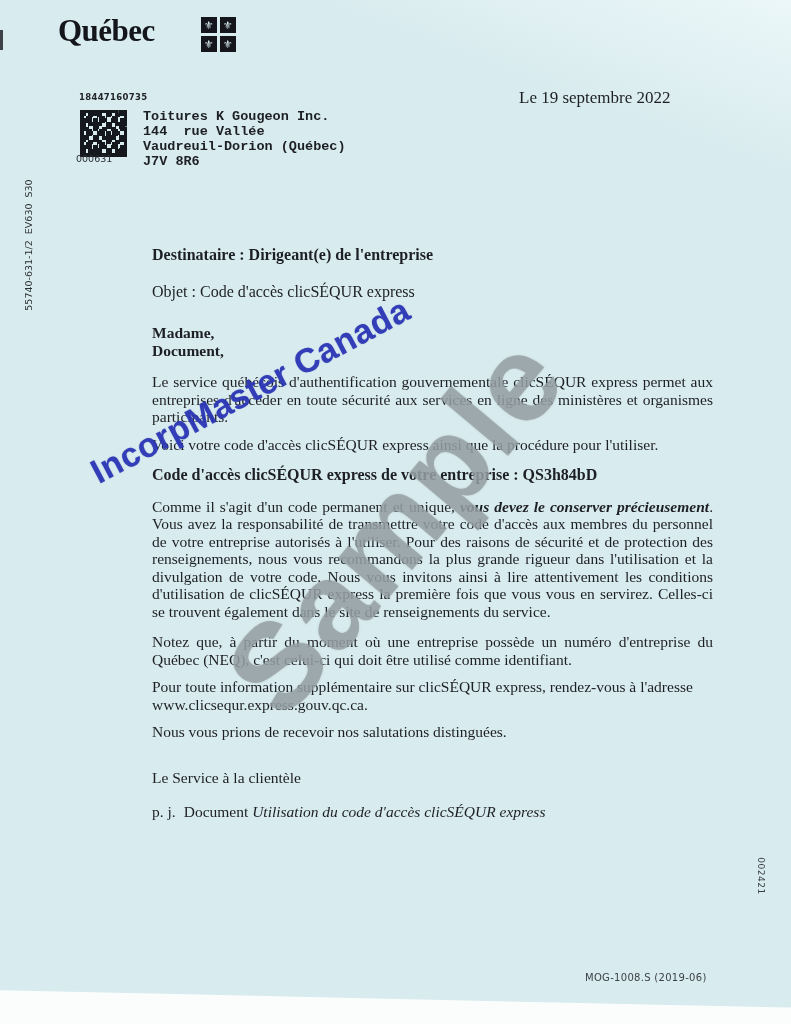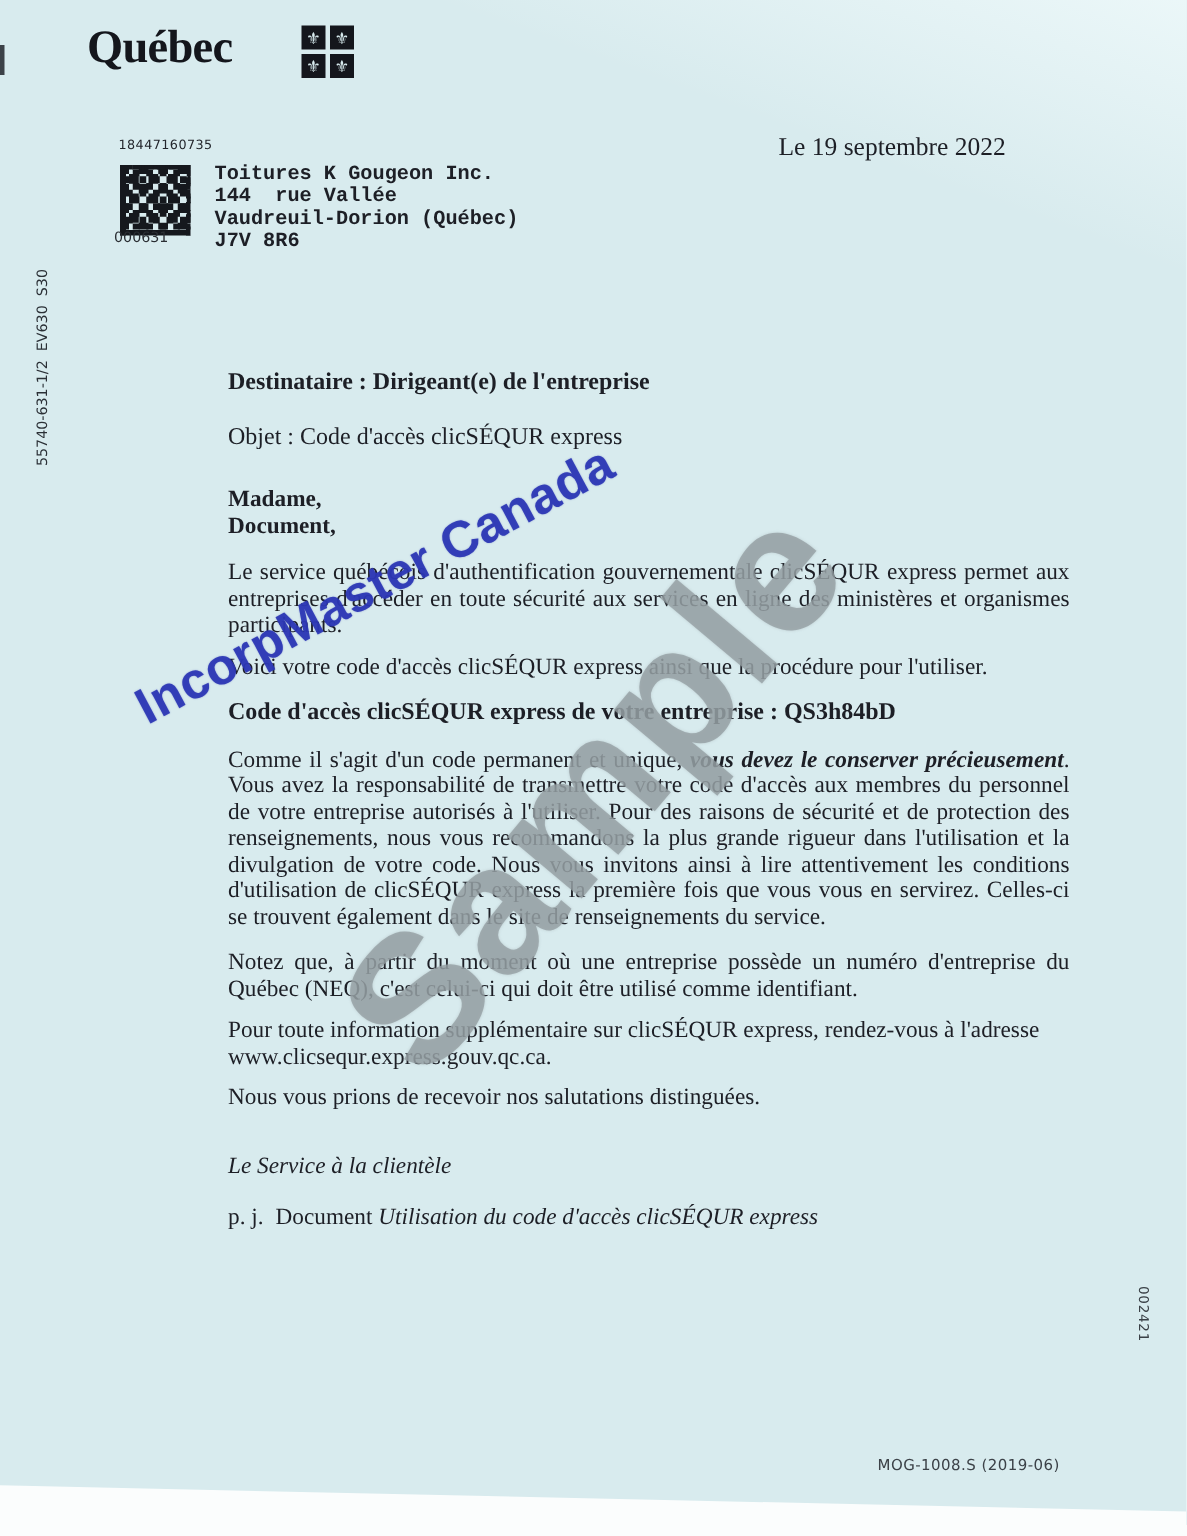--- a/index.html
+++ b/index.html
@@ -24,21 +24,21 @@
   .logo-word{
     font-family:"Liberation Serif", serif;font-weight:600;color:#14161c;
     font-size:31px;letter-spacing:-.5px;line-height:34px;
   }
   .flag{display:grid;grid-template-columns:16px 16px;grid-template-rows:16px 16px;gap:3px;margin-left:46px;margin-top:3px;}
   .flag .sq{
     background:#14161c;color:#d8ebee;display:flex;align-items:center;justify-content:center;
     font-size:11px;line-height:1;font-family:"DejaVu Sans", sans-serif;
   }
 
-  .ref-num{position:absolute;left:79px;top:92px;font-family:"DejaVu Sans", sans-serif;font-size:8.5px;font-weight:normal;color:#23262c;letter-spacing:.3px;}
+  .ref-num{position:absolute;left:79px;top:92px;font-family:"DejaVu Sans", sans-serif;font-size:8.5px;font-weight:bold;color:#23262c;letter-spacing:.3px;}
   .barcode{
     position:absolute;left:80px;top:110px;width:40px;height:40px;
     background:
       repeating-conic-gradient(#15181d 0% 25%, transparent 0% 50%) 0 0 / 9px 9px,
       repeating-conic-gradient(transparent 0% 25%, #15181d 0% 50%) 2px 3px / 13px 13px;
     border-left:4px solid #15181d;border-bottom:4px solid #15181d;
     border-top:3px dashed #15181d;border-right:3px dashed #15181d;
   }
   .counter{position:absolute;left:76px;top:153px;font-family:"DejaVu Sans", sans-serif;font-size:9.5px;color:#2a2e33;}
 
@@ -66,21 +66,21 @@
   .dest{font-weight:bold;font-size:16px;}
   .objet{font-weight:normal;font-size:16px;margin-top:19px !important;}
   .salut{margin-top:24px !important;font-weight:bold;}
   .p1{margin-top:14px !important;}
   .p2{margin-top:10px !important;}
   .code-line{font-weight:bold;font-size:16px;margin-top:13px !important;}
   .p3{margin-top:14px !important;}
   .p4{margin-top:13px !important;}
   .p5{margin-top:10px !important;font-family:Liberation Serif, serif;}
   .p6{margin-top:10px !important;}
-  .closing{margin-top:28px !important;font-style:italic;}
+  .closing{margin-top:28px !important;}
   .pj{margin-top:17px !important;}
   .pj .it{font-style:italic;}
   .pj .pfx{margin-right:8px;}
 
   
   .wm-blue{
     position:absolute;left:104px;top:452px;height:42px;
     transform:rotate(-28deg);transform-origin:0 100%;
     font-family:"Liberation Sans", sans-serif;font-weight:bold;font-size:34px;
     color:rgba(43,54,180,.92);white-space:nowrap;letter-spacing:.5px;

